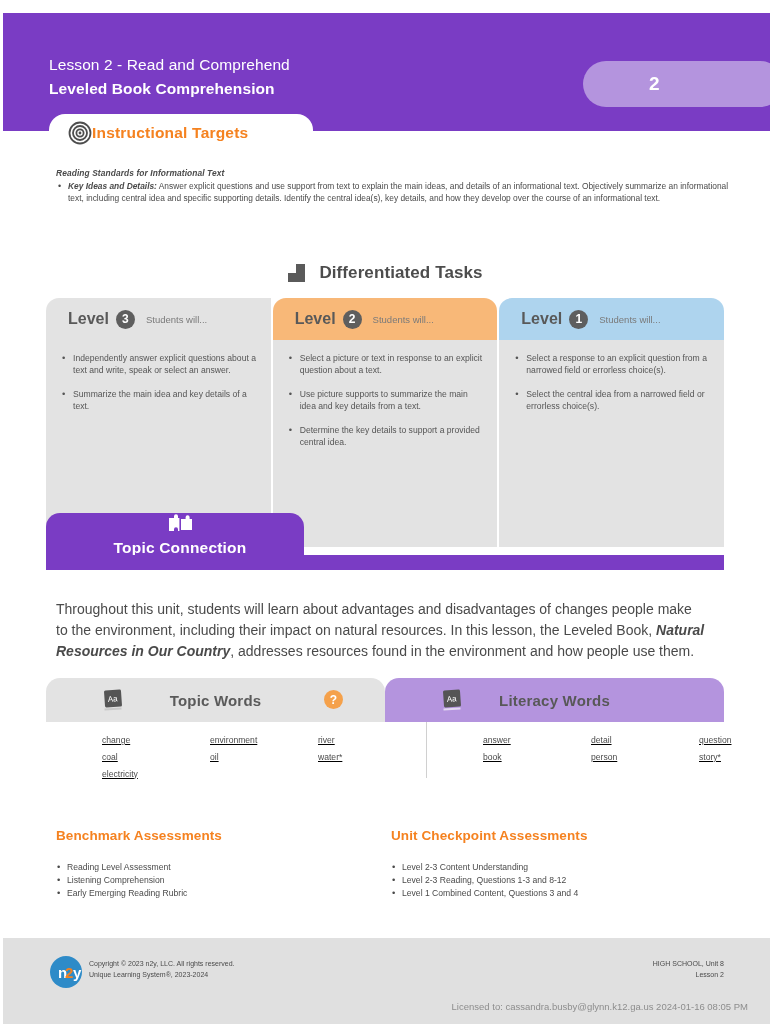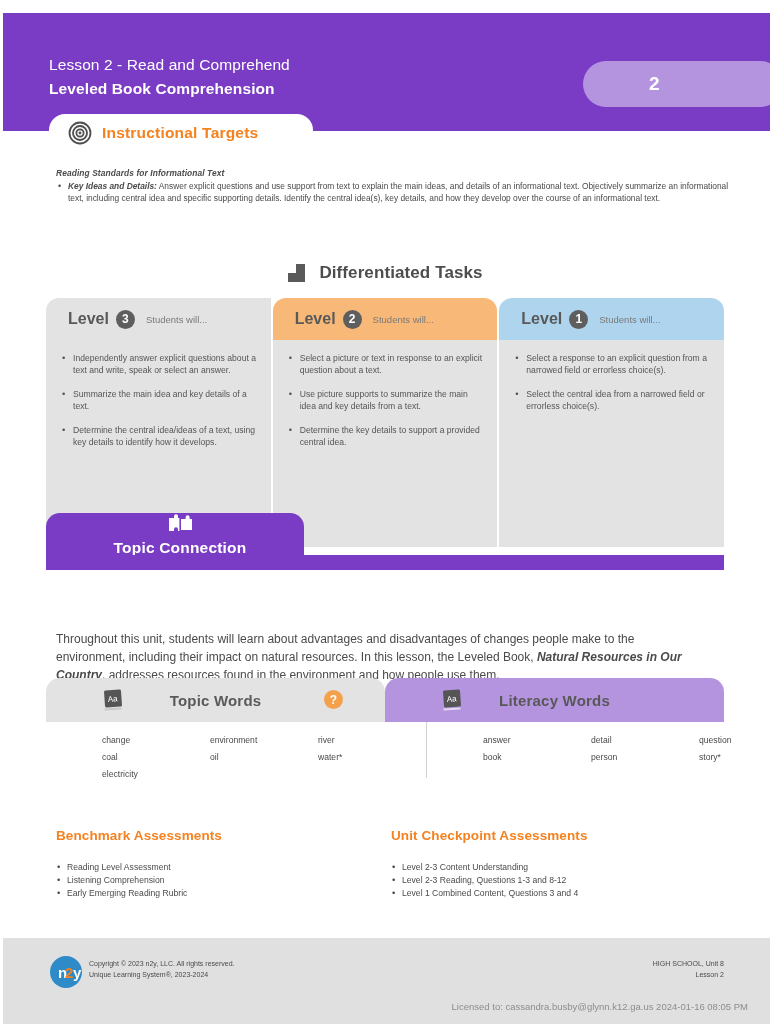--- a/index.html
+++ b/index.html
@@ -26,21 +26,21 @@
   }
   .lesson-badge {
     position: absolute; left: 580px; top: 48px; width: 200px; height: 46px;
     background: #B494DE; border-radius: 23px;
     color: #ffffff; font-size: 19px; font-weight: bold;
     display: flex; align-items: center; justify-content: flex-start; padding-left: 66px;
   }
   .tab-targets {
     position: absolute; left: 46px; top: 101px; width: 264px; height: 38px;
     background: #ffffff; border-radius: 16px 16px 0 0;
-    display: flex; align-items: center; padding-left: 19px; gap: 10px;
+    display: flex; align-items: center; padding-left: 19px; gap: 0;
   }
   .tab-targets .label {
     color: #F58220; font-size: 15.5px; font-weight: bold; letter-spacing: .2px;
   }
   .target-icon { width: 24px; height: 24px; flex: 0 0 24px; }
 
   
   .standards { position: absolute; left: 56px; top: 168px; width: 690px; }
   .std-title { font-size: 8.4px; font-weight: bold; font-style: italic; color: #4a4a4a; letter-spacing: .1px; }
   .std-list { margin-top: 3px; padding-left: 12px; list-style: none; }
@@ -90,41 +90,41 @@
   .tc-tab {
     position: absolute; left: 0; top: 0; width: 258px; height: 42px;
     background: #7A3CC4; border-radius: 14px 14px 0 0;
     display: flex; align-items: center; gap: 4px; padding-left: 10px; flex-direction: column;
   }
   .tc-tab .label { color: #fff; font-size: 15.5px; font-weight: bold; letter-spacing: .2px; }
   .puzzle-icon { width: 26px; height: 22px; }
   .tc-bar { position: absolute; left: 0; top: 42px; width: 678px; height: 15px; background: #7A3CC4; }
 
   .tc-text { position: absolute; left: 56px; top: 599px; width: 650px; }
-  .tc-text p { font-size: 12px; color: #4a4a4a; line-height: 1.5; margin-top: 31px; }
+  .tc-text p { font-size: 14px; color: #4a4a4a; line-height: 1.5; }
   .tc-text i { font-weight: bold; font-style: italic; }
 
   
   .words { position: absolute; left: 46px; top: 678px; width: 678px; }
   .w-headers { display: flex; height: 44px; }
   .w-h { flex: 1; display: flex; align-items: center; position: relative; }
   .w-h.topic { background: #E3E3E3; border-radius: 14px 14px 0 0; }
   .w-h.lit { background: #B494DE; border-radius: 14px 14px 0 0; }
   .aa-icon { width: 23px; height: 23px; position: absolute; left: 57px; top: 11px; }
   .w-h .title {
     width: 100%; text-align: center; font-size: 15px; font-weight: bold; color: #5a5a5a; letter-spacing: .2px;
   }
   .w-h.lit .title { color: #585858; }
   .q-badge {
     position: absolute; right: 42px; top: 12px;
     width: 19px; height: 19px; border-radius: 50%; background: #F5A14B;
     color: #fff; font-size: 12px; font-weight: bold;
     display: flex; align-items: center; justify-content: center;
   }
-  .w-bodies { display: flex; background: #ffffff; height: 56px; }
+  .w-bodies { display: flex; background: #ffffff; height: 56px; text-decoration: underline; }
   .w-b { flex: 1; display: flex; padding: 10px 0 0 56px; }
   .w-b.topic { border-right: 1px solid #d0d0d0; }
   .w-col { width: 108px; }
   .w-col div { font-size: 8.6px; color: #4a4a4a; line-height: 1.95; }
   .power-bar {
     height: 16px; background: #7A3CC4; color: #ffffff; font-size: 8px;
     display: flex; align-items: center; padding-left: 10px;
   }
 
   
@@ -202,21 +202,20 @@
         <span class="w">Level</span>
         <span class="num">1</span>
         <span class="sw">Students will...</span>
       </div>
     </div>
     <div class="lvl-bodies">
       <div class="lvl-b">
         <ul>
           <li>Independently answer explicit questions about a text and write, speak or select an answer.</li>
           <li>Summarize the main idea and key details of a text.</li>
-          <li>Determine the central idea/ideas of a text, using key details to identify how it develops.</li>
         </ul>
       </div>
       <div class="lvl-b mid">
         <ul>
           <li>Select a picture or text in response to an explicit question about a text.</li>
           <li>Use picture supports to summarize the main idea and key details from a text.</li>
           <li>Determine the key details to support a provided central idea.</li>
         </ul>
       </div>
       <div class="lvl-b">

